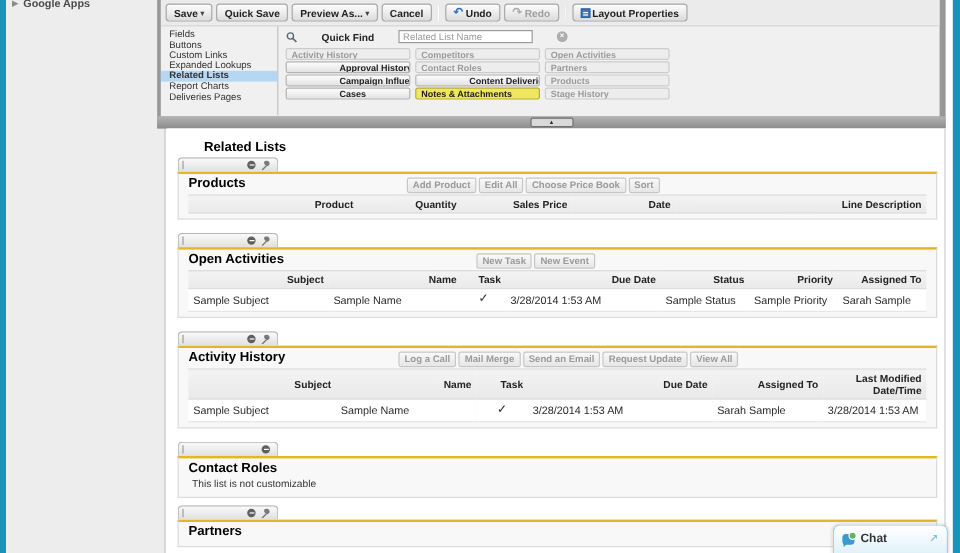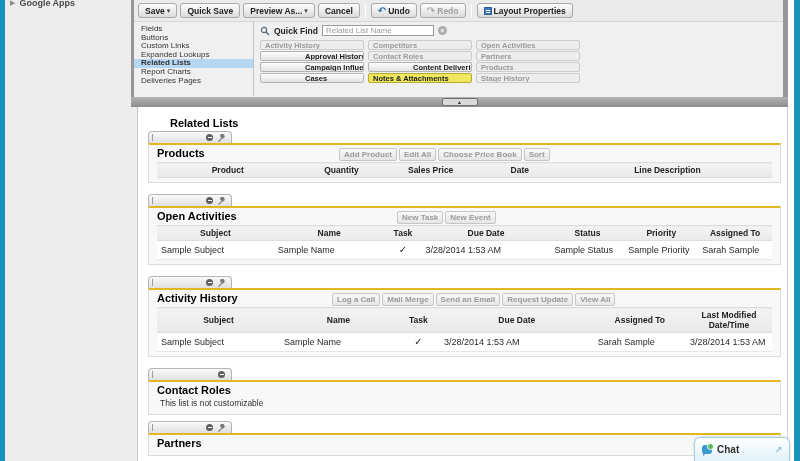--- a/index.html
+++ b/index.html
@@ -19,25 +19,25 @@
   .btn { display:inline-flex; align-items:center; gap:2px; height:15px; padding:0 6px; font-size:8.5px; font-weight:bold; color:#222;
          background:linear-gradient(#fdfdfd,#dcdcdc); border:1px solid #a9a9a9; border-radius:3px; white-space:nowrap; }
   .btn.disabled { color:#9f9f9f; }
   .caret { font-size:7px; color:#444; }
   .vsep { width:1px; height:14px; background:#bdbdbd; border-right:1px solid #fff; margin:0 2px; }
   .undo-glyph { color:#2f6fb3; font-weight:bold; font-size:10px; line-height:8px; }
   .redo-glyph { color:#ababab; font-weight:bold; font-size:10px; line-height:8px; }
   .lp-icon { width:8px; height:8px; background:#3e7cc1; border:1px solid #2c5f9b; display:inline-block; position:relative; }
   .lp-icon:before { content:""; position:absolute; left:1px; right:1px; top:2px; height:1px; background:#fff; box-shadow:0 2px 0 #fff; }
   .pbody { display:flex; height:74px; }
-  .pcats { width:120px; border-right:1px solid #c2c2c2; padding-top:3px; }
+  .pcats { width:98px; border-right:1px solid #c2c2c2; padding-top:3px; }
   .pcat { font-size:8px; line-height:8.6px; padding-left:7px; color:#333; white-space:nowrap; }
   .pcat.sel { background:#b6d7f3; font-weight:bold; }
   .pright { flex:1; padding:2px 6px; }
-  .qf-row { display:flex; align-items:center; gap:4px; height:13px; margin-bottom:3px; }
+  .qf-row { display:flex; align-items:center; gap:20px; height:13px; margin-bottom:3px; }
   .qf-label { font-size:8.5px; font-weight:bold; color:#222; }
   .qf-input { width:112px; height:11px; background:#fff; border:1px solid #9a9a9a; font-size:8px; color:#9a9a9a; padding:0 3px; line-height:10px; }
   .qf-clear { width:9px; height:9px; border-radius:50%; background:#aeaeae; color:#fff; font-size:6.5px; line-height:9px; text-align:center; font-weight:bold; }
   .pgrid { display:grid; grid-template-columns:repeat(3,104px); grid-auto-rows:10px; gap:1px 4px; }
   .pitem { font-size:7.5px; font-weight:bold; line-height:8px; padding:1px 4px 0; border-radius:2px; white-space:nowrap; overflow:hidden; }
   .pitem.available { background:linear-gradient(#fcfcfc,#e3e3e3); border:1px solid #b4b4b4; color:#222;padding-left:44px; }
   .pitem.used { background:#ededed; border:1px solid #cccccc; color:#9a9a9a; }
   .pitem.highlighted { background:#efe85e; border:1px solid #b8ad33; color:#222; }
   .collapse-bar { position:absolute; left:0; right:0; bottom:0; height:10px; background:linear-gradient(#b3b3b3,#8c8c8c); display:flex; justify-content:center; }
   .collapse-pill { width:36px; height:8px; margin-top:1px; background:#d9d9d9; border:1px solid #6f6f6f; border-radius:2px; font-size:5px; line-height:6px; text-align:center; color:#333; }
@@ -51,21 +51,21 @@
   .minus-icon { width:7px; height:7px; border-radius:50%; background:#5f5f5f; position:relative; }
   .minus-icon:before { content:""; position:absolute; left:1.5px; right:1.5px; top:3px; height:1px; background:#fff; }
   .wrench-icon { width:8px; height:8px; }
   .sbox { background:#f8f8f8; border:1px solid #dcdcdc; border-top:2px solid #e2b822; padding:2px 5px 4px; position:relative; }
   .stitle { font-size:11px; font-weight:bold; color:#000; padding:1px 0 2px 3px; line-height:11px; }
   .sbuttons { position:absolute; top:3px; display:flex; gap:2px; }
   .sbtn { font-size:8px; font-weight:bold; color:#9a9a9a; background:linear-gradient(#f9f9f9,#e6e6e6);
           border:1px solid #c6c6c6; border-radius:2px; padding:1px 4px; white-space:nowrap; }
   .note { font-size:8.5px; color:#333; padding:0 0 2px 6px; }
   table { border-collapse:collapse; width:calc(100% - 6px); margin:1px 3px 0; table-layout:fixed; }
-  th { font-size:8.5px; font-weight:bold; color:#222; text-align:center; padding:2px 4px;
+  th { font-size:8.5px; font-weight:bold; color:#222; text-align:right; padding:2px 4px;
        background:linear-gradient(#f3f3f3,#e9e9e9); border:1px solid #dddddd; border-left:none; border-right:none; }
   td { font-size:9px; color:#2a2a2a; background:#fff; padding:3px 4px 4px; border-bottom:1px solid #e6e6e6; white-space:nowrap; overflow:hidden; }
   .ctr { text-align:center; }
   .check { font-weight:bold; font-size:10px; }
   .m11 { margin-bottom:11px; } .m6 { margin-bottom:6px; } .m4 { margin-bottom:4px; }
   
   .sec-products .sbuttons { left:190px; }
   .sec-oa .sbuttons { left:248px; }
   .sec-ah .sbuttons { left:183px; }
   .t-products col:nth-child(1){width:23%} .t-products col:nth-child(2){width:14%} .t-products col:nth-child(3){width:15%}

